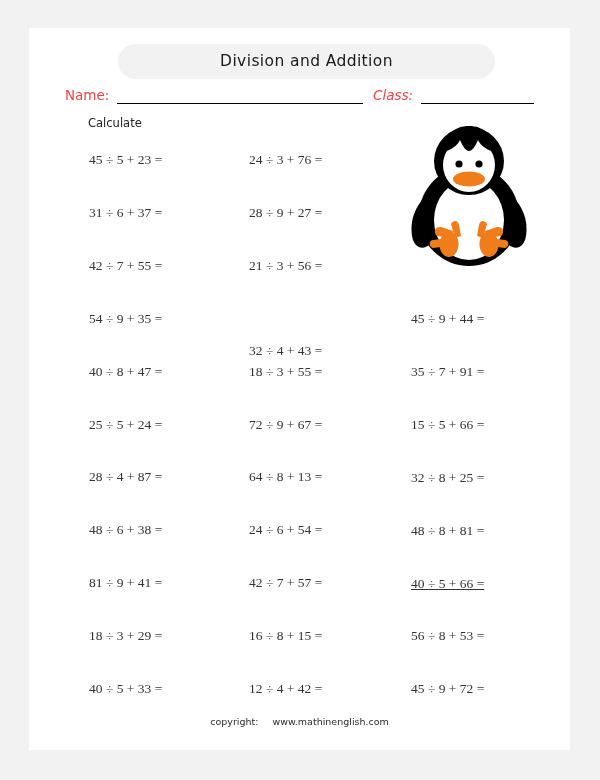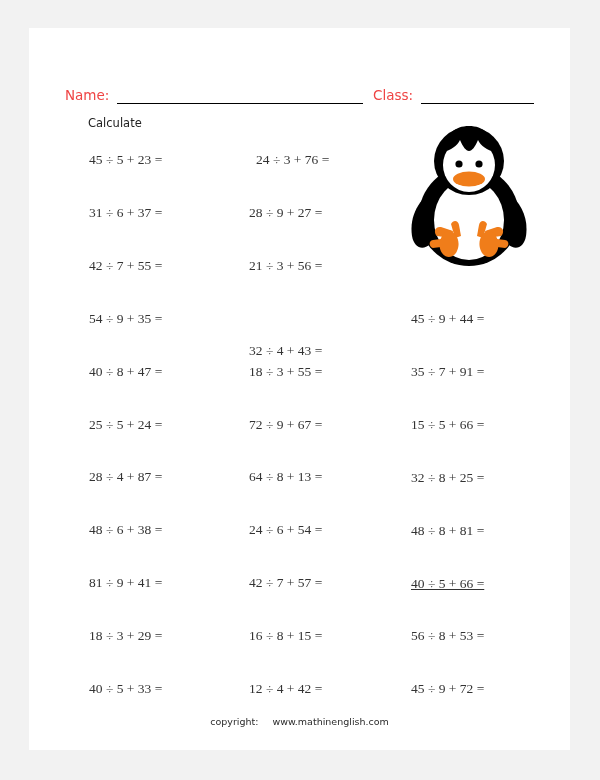--- a/index.html
+++ b/index.html
@@ -56,21 +56,21 @@
   }
   .lbl {
     position: absolute;
     font-family: "DejaVu Sans", sans-serif;
     font-size: 13.5px;
     color: #ef4444;
     top: 0;
     line-height: 18px;
   }
   .lbl-name { left: 36px; }
-  .lbl-class { left: 344px; }
+  .lbl-class { left: 344px; font-style: italic; }
   .rule {
     position: absolute;
     height: 0;
     border-bottom: 1.6px solid #000000;
     top: 17px;
   }
   .rule-name { left: 88px; width: 246px; }
   .rule-class { left: 392px; width: 113px; }
 
   
@@ -131,20 +131,23 @@
     font-size: 9.5px;
     color: #2b2b2b;
   }
   .footer .gap { display: inline-block; width: 14px; }
 </style>
 </head>
 <body>
 
 <div class="page">
 
+  <div class="title-pill">
+    <div class="title-text">Division and Addition</div>
+  </div>
 
   <div class="namerow">
     <div class="lbl lbl-name">Name:</div>
     <div class="rule rule-name"></div>
     <div class="lbl lbl-class">Class:</div>
     <div class="rule rule-class"></div>
   </div>
 
   <div class="calculate">Calculate</div>
 
@@ -194,21 +197,21 @@
         <div class="prob" style="top: 282.7px;">54 ÷ 9 + 35 =</div>
         <div class="prob" style="top: 335.6px;">40 ÷ 8 + 47 =</div>
         <div class="prob" style="top: 388.5px;">25 ÷ 5 + 24 =</div>
         <div class="prob" style="top: 441.4px;">28 ÷ 4 + 87 =</div>
         <div class="prob" style="top: 494.3px;">48 ÷ 6 + 38 =</div>
         <div class="prob" style="top: 547.2px;">81 ÷ 9 + 41 =</div>
         <div class="prob" style="top: 600.1px;">18 ÷ 3 + 29 =</div>
         <div class="prob" style="top: 653px;">40 ÷ 5 + 33 =</div>
       </div>
     <div class="col col-2">
-        <div class="prob" style="top: 124px; margin-left: 7px;">24 ÷ 3 + 76 =</div>
+        <div class="prob" style="top: 124px;">24 ÷ 3 + 76 =</div>
         <div class="prob" style="top: 176.9px;">28 ÷ 9 + 27 =</div>
         <div class="prob" style="top: 229.8px;">21 ÷ 3 + 56 =</div>
         <div class="prob" style="top: 282.7px; margin-top: 32px;">32 ÷ 4 + 43 =</div>
         <div class="prob" style="top: 335.6px;">18 ÷ 3 + 55 =</div>
         <div class="prob" style="top: 388.5px;">72 ÷ 9 + 67 =</div>
         <div class="prob" style="top: 441.4px;">64 ÷ 8 + 13 =</div>
         <div class="prob" style="top: 494.3px;">24 ÷ 6 + 54 =</div>
         <div class="prob" style="top: 547.2px;">42 ÷ 7 + 57 =</div>
         <div class="prob" style="top: 600.1px;">16 ÷ 8 + 15 =</div>
         <div class="prob" style="top: 653px;">12 ÷ 4 + 42 =</div>

